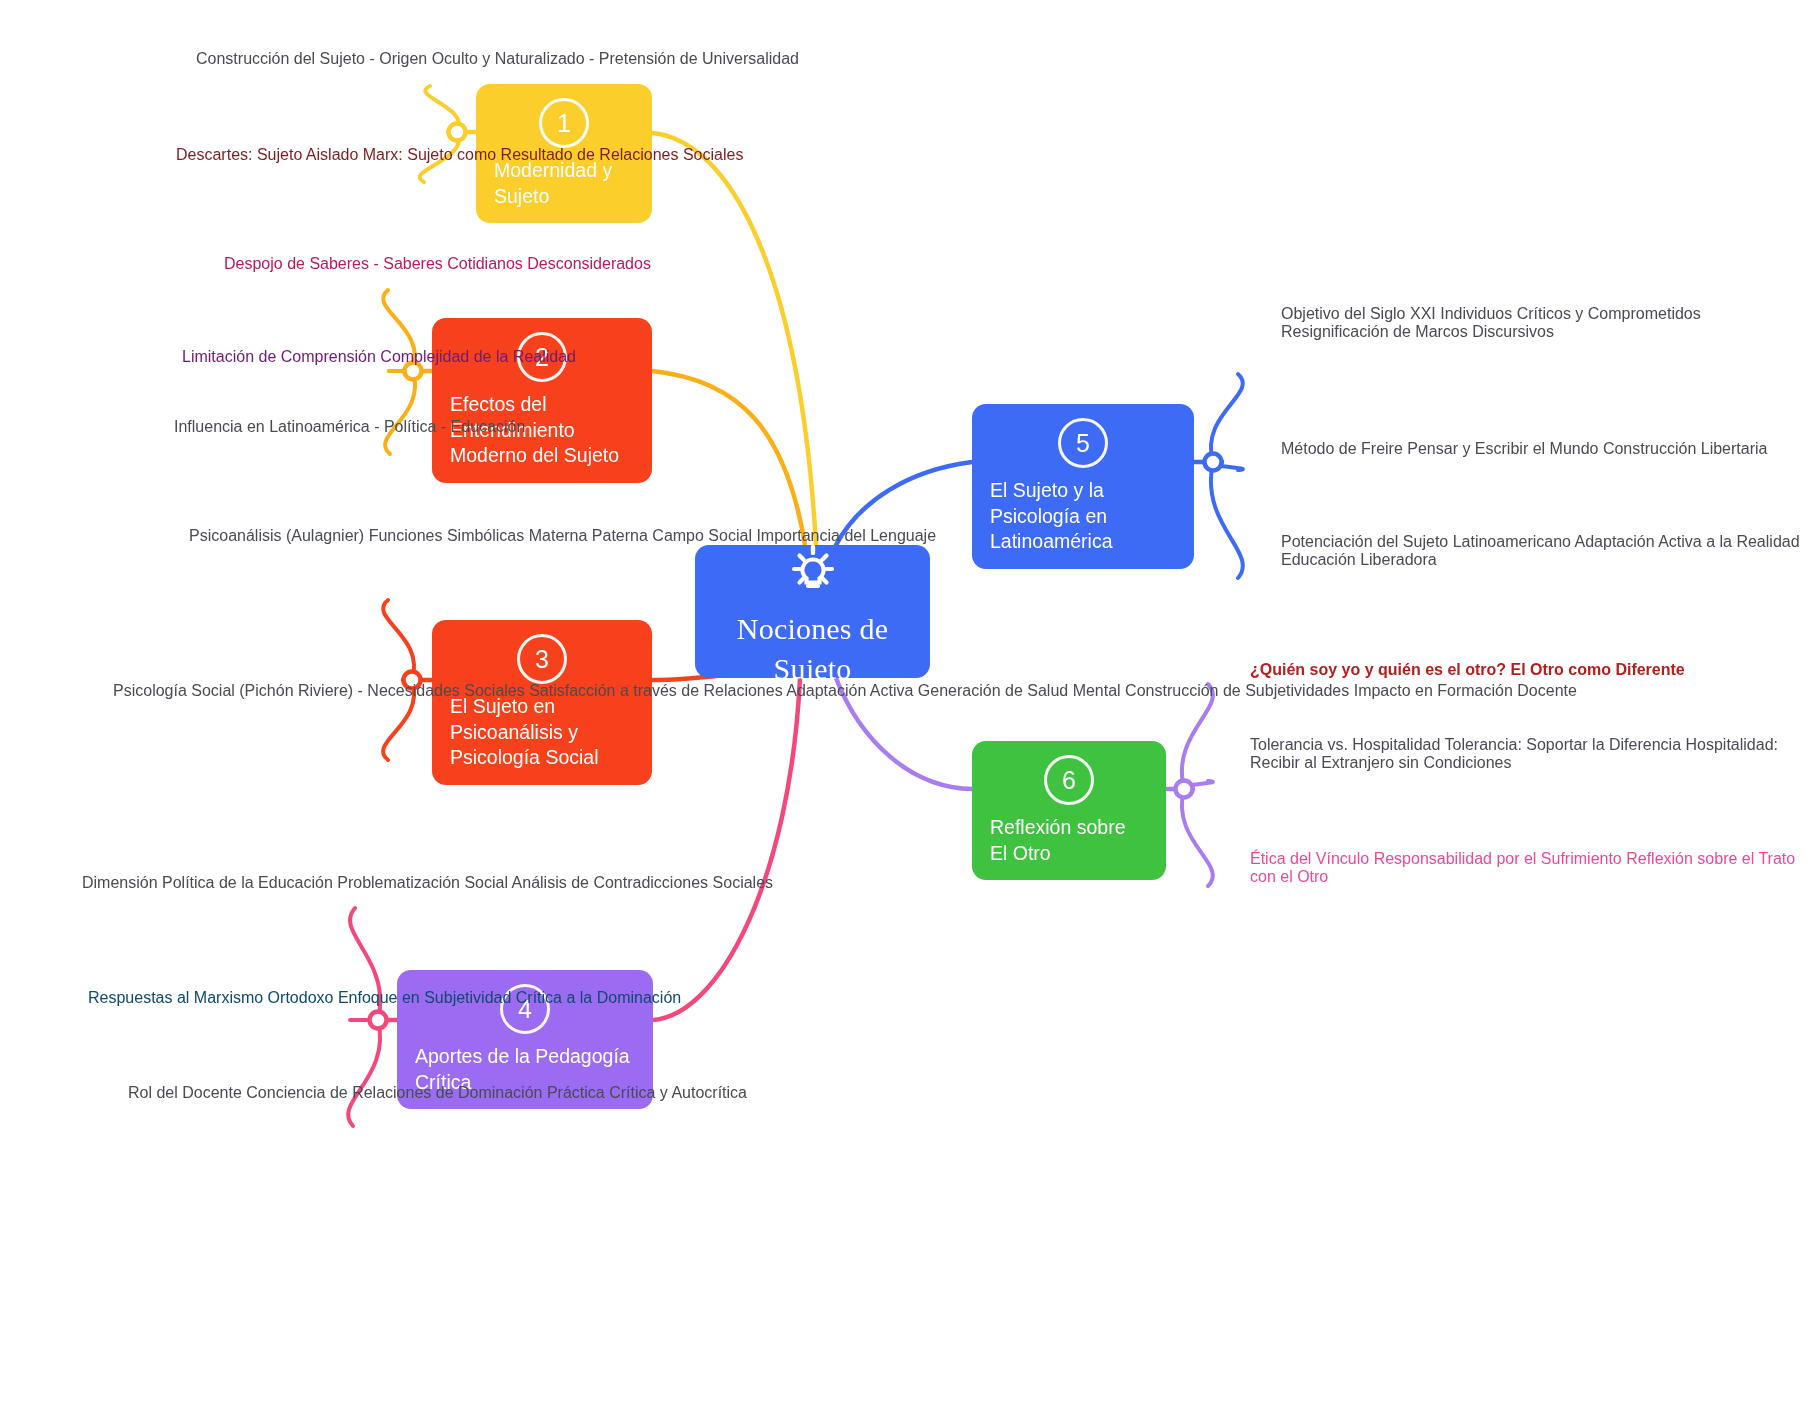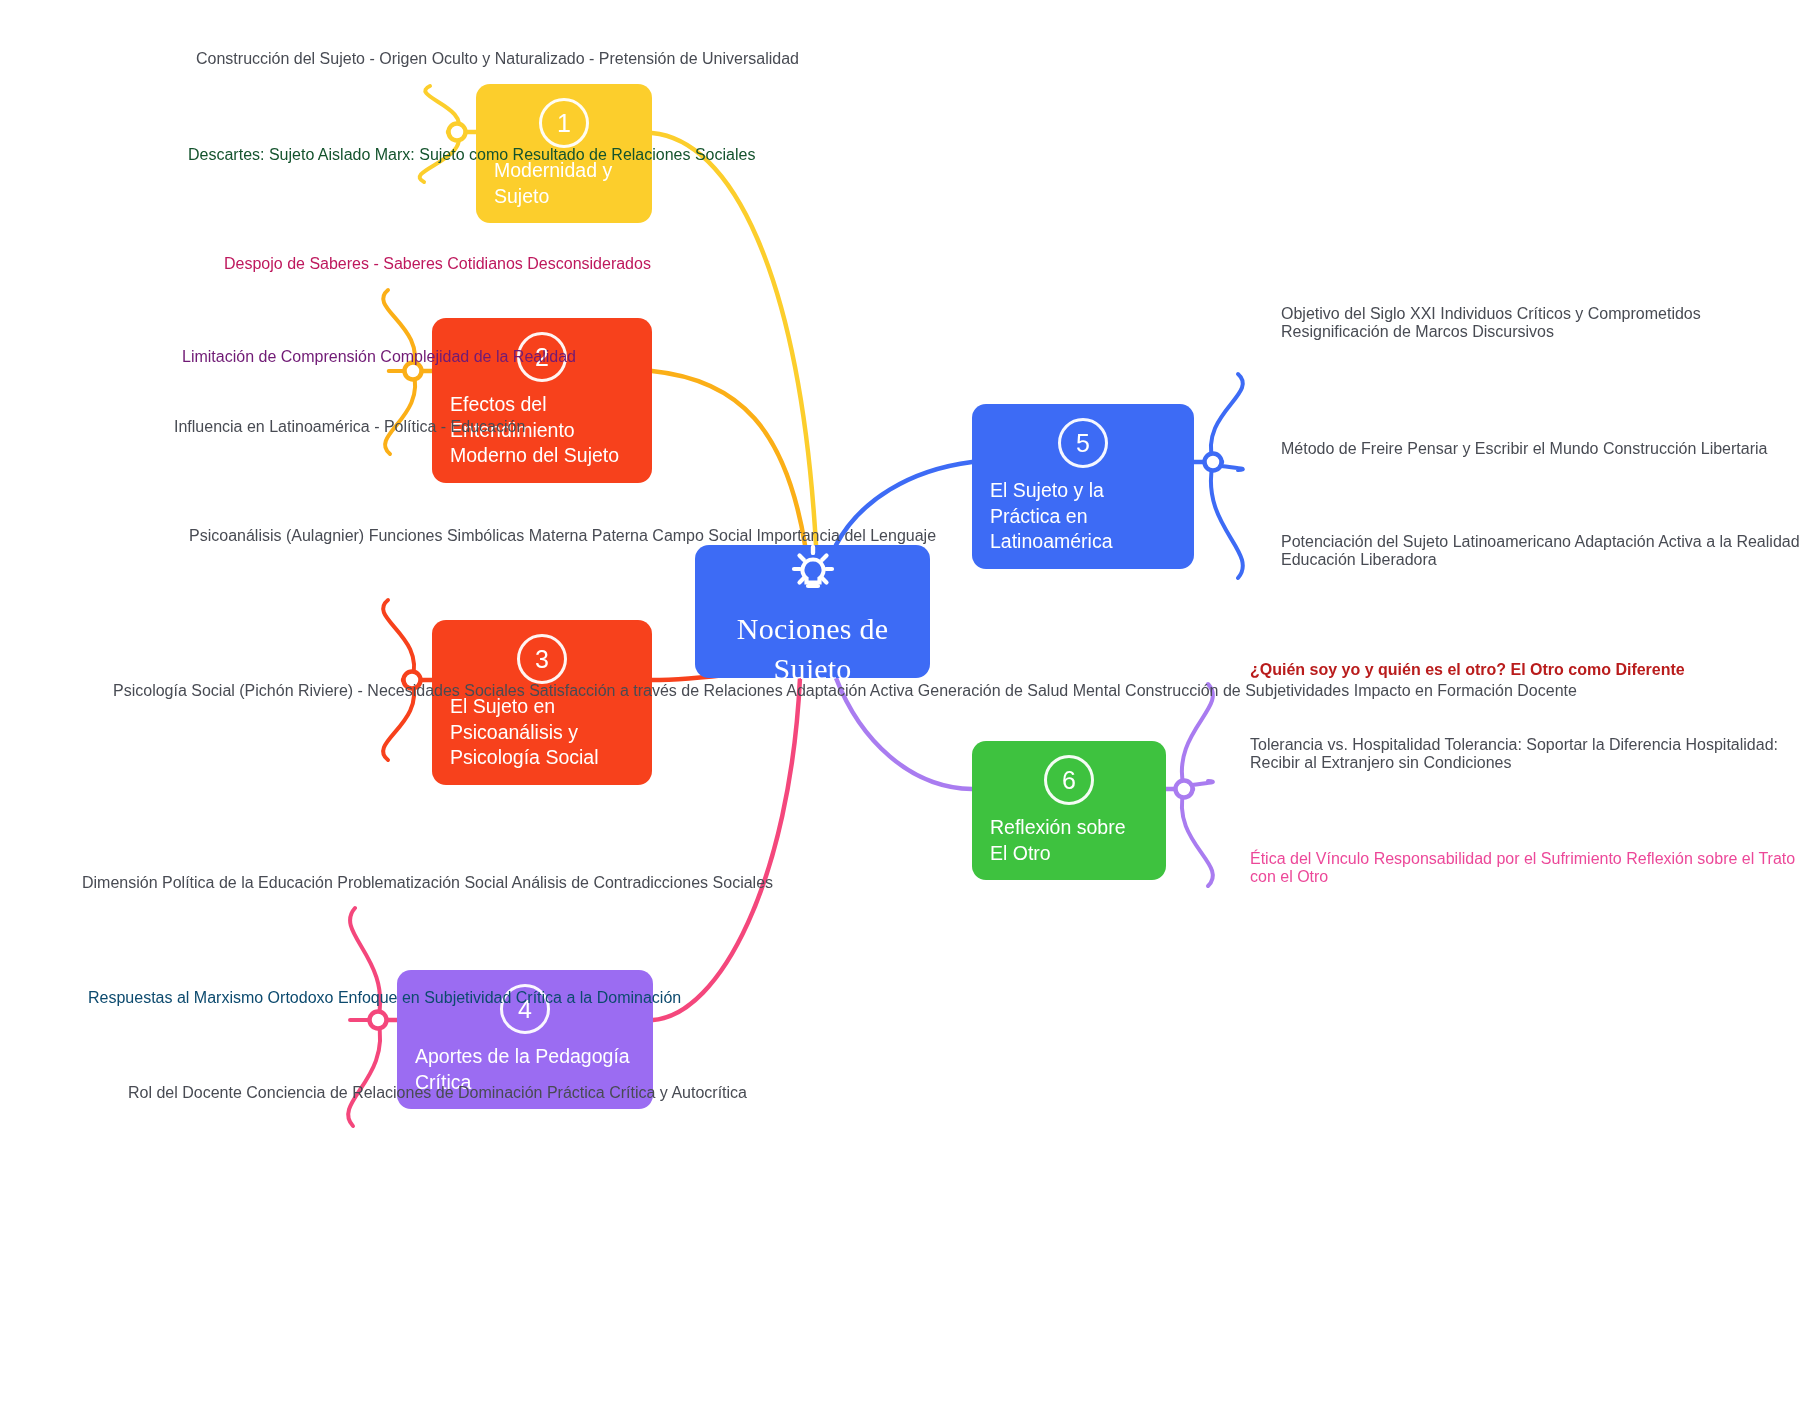--- a/index.html
+++ b/index.html
@@ -138,21 +138,21 @@
       </div>
       <div class="node" style="left: 476px; top: 84px; width: 176px; min-height: 98px; background: rgb(252, 206, 44);">
         <div class="badge">1</div>
         <div class="node-title" style="white-space: pre-line;">Modernidad y Sujeto</div>
       </div>
       <div class="tri" style="position: absolute; left: 162px; top: 76px; border-left-color: rgb(252, 206, 44);"></div>
       <div class="leaf-text" style="position: absolute; left: 196px; top: 50px; color: rgb(72, 75, 83);">Construcción del Sujeto
 - Origen Oculto y Naturalizado
 - Pretensión de Universalidad</div>
       <div class="tri" style="position: absolute; left: 153px; top: 172px; border-left-color: rgb(252, 206, 44);"></div>
-      <div class="leaf-text" style="position: absolute; left: 188px; top: 146px; color: #14532d;">Descartes: Sujeto Aislado
+      <div class="leaf-text" style="position: absolute; left: 176px; top: 146px; color: #7f1d1d;">Descartes: Sujeto Aislado
 Marx: Sujeto como Resultado de
 Relaciones Sociales</div>
       <div class="node" style="left: 432px; top: 318px; width: 220px; min-height: 106px; background: rgb(247, 65, 28);">
         <div class="badge">2</div>
         <div class="node-title" style="white-space: pre-line;">Efectos del Entendimiento
 Moderno del Sujeto</div>
       </div>
       <div class="tri" style="position: absolute; left: 192px; top: 277px; border-left-color: rgb(251, 175, 23);"></div>
       <div class="leaf-text" style="position: absolute; left: 224px; top: 255px; color: #be185d;">Despojo de Saberes
 - Saberes Cotidianos
@@ -197,21 +197,21 @@
       <div class="leaf-text" style="position: absolute; left: 88px; top: 989px; color: #0c4a6e;">Respuestas al Marxismo Ortodoxo
 Enfoque en Subjetividad
 Crítica a la Dominación</div>
       <div class="tri" style="position: absolute; left: 101px; top: 1115px; border-left-color: rgb(244, 71, 124);"></div>
       <div class="leaf-text" style="position: absolute; left: 128px; top: 1084px; color: rgb(72, 75, 83);">Rol del Docente
 Conciencia de Relaciones de
 Dominación
 Práctica Crítica y Autocrítica</div>
       <div class="node" style="left: 972px; top: 404px; width: 222px; min-height: 114px; background: rgb(61, 107, 245);">
         <div class="badge">5</div>
-        <div class="node-title" style="white-space: pre-line;">El Sujeto y la Práctica en
+        <div class="node-title" style="white-space: pre-line;">El Sujeto y la Psicología en
 Latinoamérica</div>
       </div>
       <div class="tri" style="position: absolute; left: 1245px; top: 351px; border-left-color: rgb(61, 107, 245);"></div>
       <div class="leaf-text" style="position: absolute; left: 1281px; top: 305px; color: rgb(72, 75, 83);">Objetivo del Siglo XXI
 Individuos Críticos y
 Comprometidos
 Resignificación de Marcos
 Discursivos</div>
       <div class="tri" style="position: absolute; left: 1245px; top: 461px; border-left-color: rgb(61, 107, 245);"></div>
       <div class="leaf-text" style="position: absolute; left: 1281px; top: 440px; color: rgb(72, 75, 83);">Método de Freire

